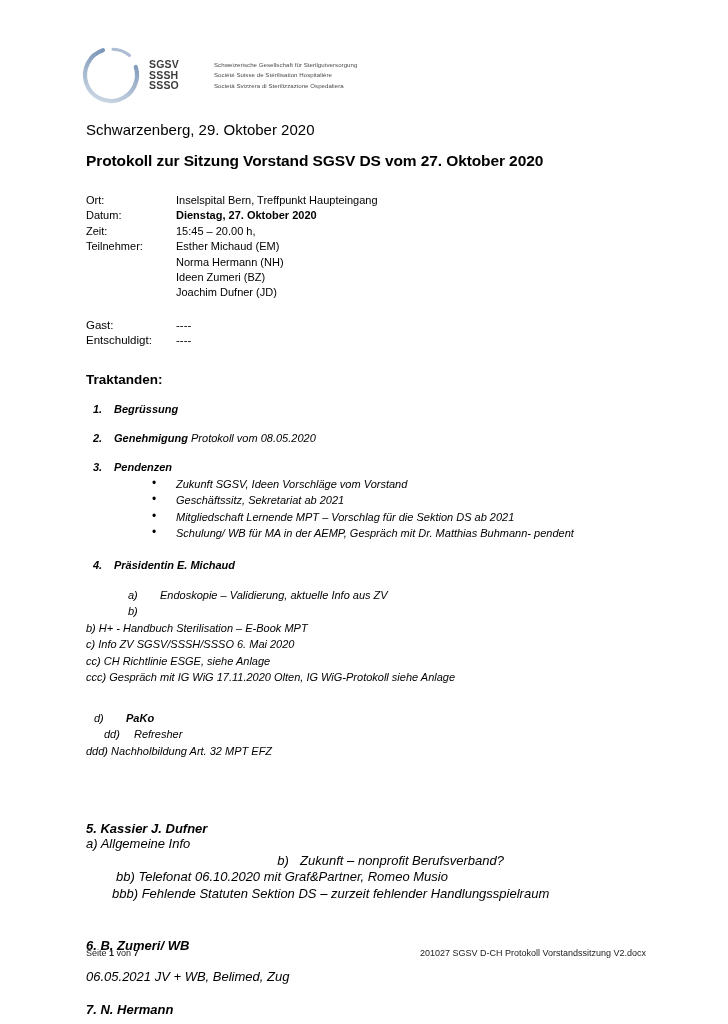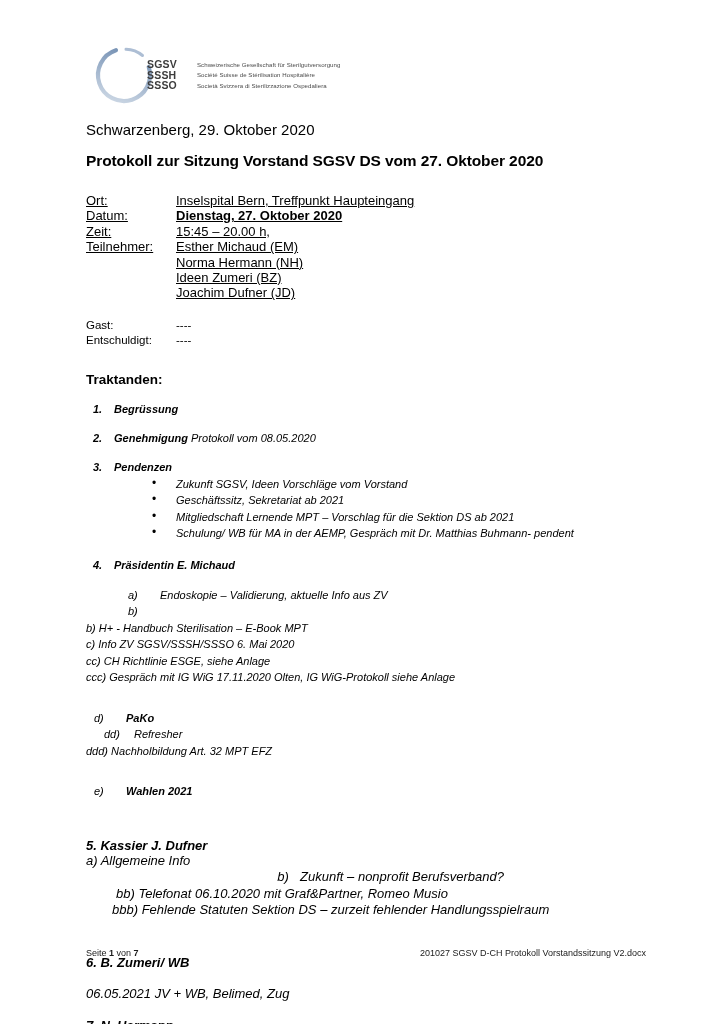--- a/index.html
+++ b/index.html
@@ -21,25 +21,25 @@
     position: relative;
     width: 728px;
     height: 1024px;
     background: #ffffff;
     box-sizing: border-box;
   }
 
   
   .logo-block {
     position: absolute;
-    left: 93px;
+    left: 80px;
     top: 44px;
     display: flex;
     align-items: center;
-    gap: 8px;
+    gap: 23px;
   }
   .logo-mark {
     position: relative;
     width: 62px;
     height: 62px;
     flex: 0 0 auto;
   }
   .logo-mark svg { display: block; }
   .logo-acronyms {
     display: flex;
@@ -89,22 +89,21 @@
     font-weight: bold;
     line-height: 20px;
     margin: 0 0 22px 0;
     letter-spacing: -0.1px;
   }
 
   
   .meta {
     border-collapse: collapse;
     margin: 2px 0 0 0;
-    font-size: 13px;
-    text-decoration: underline;
+    font-size: 11px;
   }
   .meta td {
     padding: 0;
     vertical-align: top;
     line-height: 15.4px;
   }
   .meta td.label { width: 90px; white-space: nowrap; }
   .meta td.value { white-space: nowrap; }
   .meta td.value.bold { font-weight: bold; }
 
@@ -364,21 +363,20 @@
       <div class="gap-lg"></div>
 
       <div class="sub-indent-a" style="padding-left:8px;"><span class="tag">d)</span><span class="bolditalic">PaKo</span></div>
 
       <div class="sub-dd"><span class="tag">dd)</span><span>Refresher</span></div>
 
       <div class="flush">ddd) Nachholbildung Art. 32 MPT EFZ</div>
 
       <div class="gap-lg"></div>
 
-      <div class="sub-indent-a" style="padding-left:8px;"><span class="tag">e)</span><span class="bolditalic">Wahlen 2021</span></div>
 
       <div style="height:38px;"></div>
 
       <div class="section-flush">
         <div class="title">5. Kassier J. Dufner</div>
         <div class="flush">a) Allgemeine Info</div>
         <div class="indent2"><span class="tag">b)</span><span>Zukunft – nonprofit Berufsverband?</span></div>
         <div class="indent2b">bb) Telefonat 06.10.2020 mit Graf&amp;Partner, Romeo Musio</div>
         <div class="indent2c">bbb) Fehlende Statuten Sektion DS – zurzeit fehlender Handlungsspielraum</div>
       </div>

